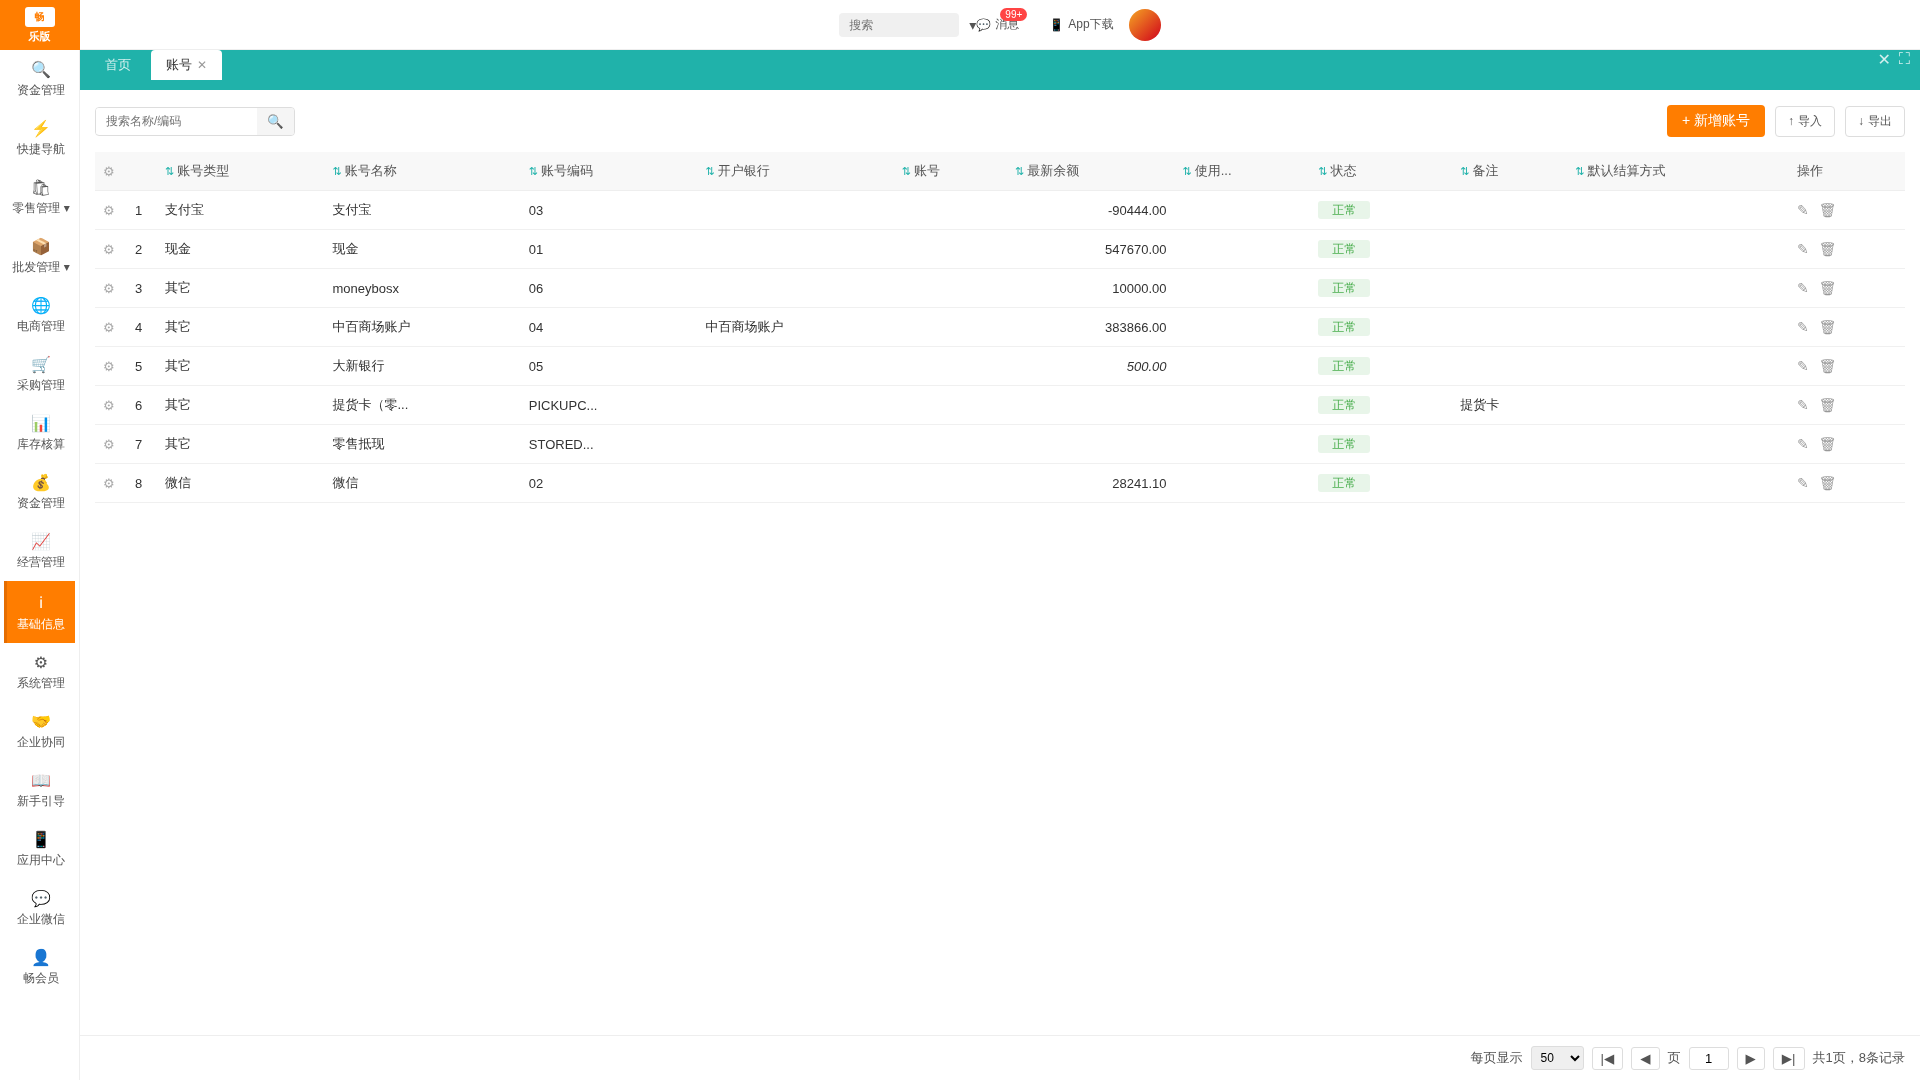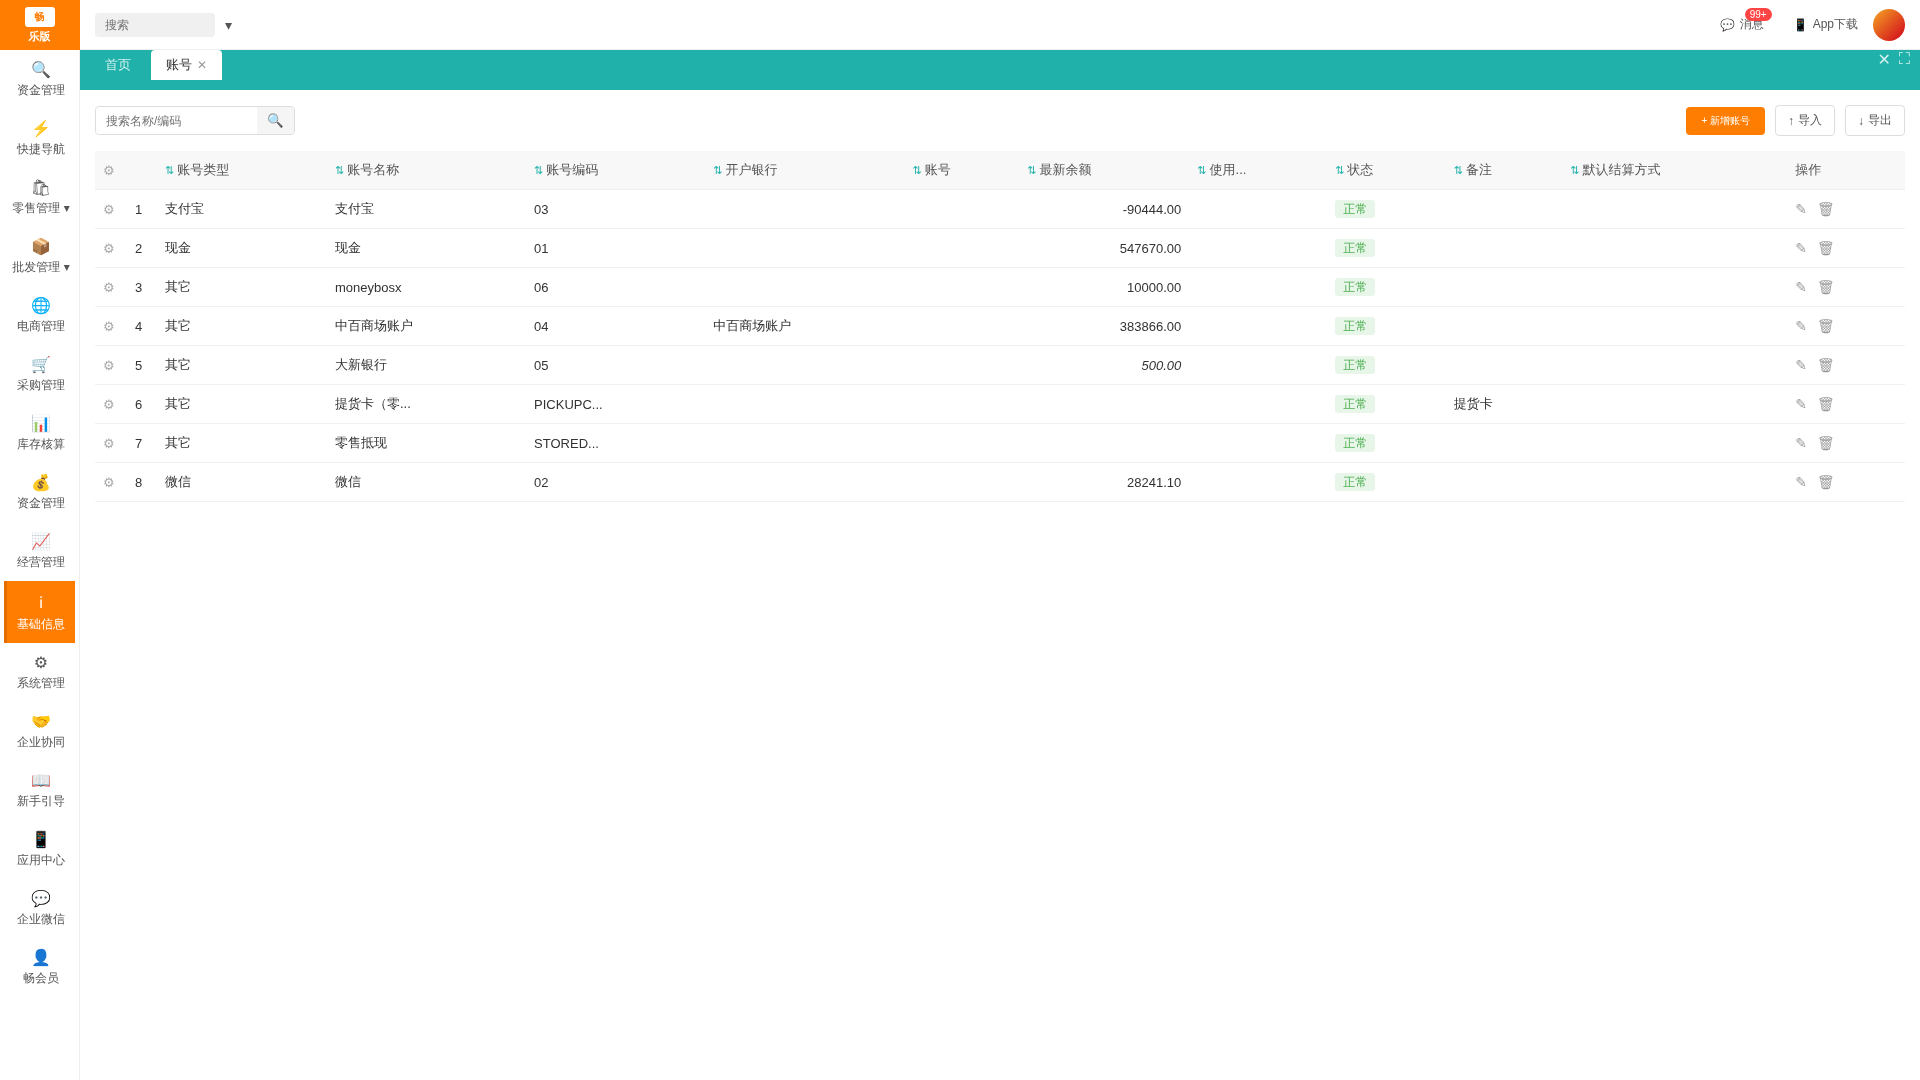--- a/index.html
+++ b/index.html
@@ -66,21 +66,21 @@
       flex-direction: column;
       overflow: hidden;
     }
 
     
     .top-header {
       height: 50px;
       background: #fff;
       display: flex;
       align-items: center;
-      justify-content: space-between;
+      justify-content: center;
       padding: 0 15px;
       border-bottom: 1px solid #eee;
       flex-shrink: 0;
     }
     .header-left {
       display: flex;
       align-items: center;
       gap: 10px;
     }
     .header-search {
@@ -217,21 +217,21 @@
       align-items: center;
       gap: 10px;
     }
     .btn-add {
       background: #ff7d00;
       color: #fff;
       border: none;
       padding: 7px 15px;
       border-radius: 4px;
       cursor: pointer;
-      font-size: 10px;
+      font-size: 14px;
       display: flex;
       align-items: center;
       gap: 4px;
     }
     .btn-outline {
       background: #fff;
       color: #555;
       border: 1px solid #ddd;
       padding: 6px 12px;
       border-radius: 4px;
@@ -265,21 +265,21 @@
       font-size: 11px;
     }
     .data-table td {
       padding: 10px 8px;
       border-bottom: 1px solid #f0f0f0;
       color: #333;
     }
     .status-badge {
       background: #e8f5e9;
       color: #4caf50;
-      padding: 2px 8px;
+      padding: 2px 14px;
       border-radius: 3px;
       font-size: 12px;
     }
     .action-icons {
       display: flex;
       gap: 10px;
       align-items: center;
     }
     .action-icon {
       cursor: pointer;
@@ -589,13 +589,28 @@
       <div class="action-icons">
         <span class="action-icon">✎</span>
         <span class="action-icon">🗑</span>
       </div>
     </td>
   </tr>
         </tbody>
     </table>
   </div>
 
+  <div class="pagination-bar">
+    <span>每页显示</span>
+    <select class="page-size-select">
+      <option>50</option>
+      <option>100</option>
+      <option>200</option>
+    </select>
+    <button class="page-btn">|◀</button>
+    <button class="page-btn">◀</button>
+    <span>页</span>
+    <input class="page-input" type="text" value="1" style="">
+    <button class="page-btn">▶</button>
+    <button class="page-btn">▶|</button>
+    <span>共1页，8条记录</span>
+  </div>
 </div>
 
 </body></html>

